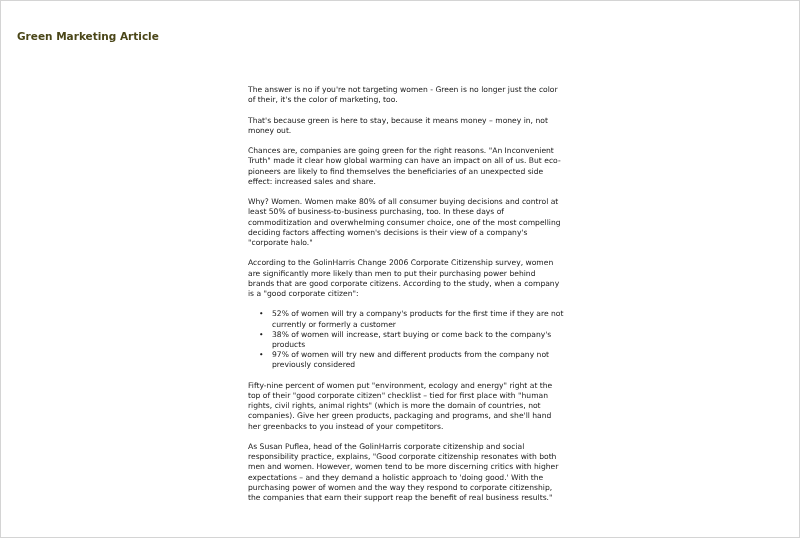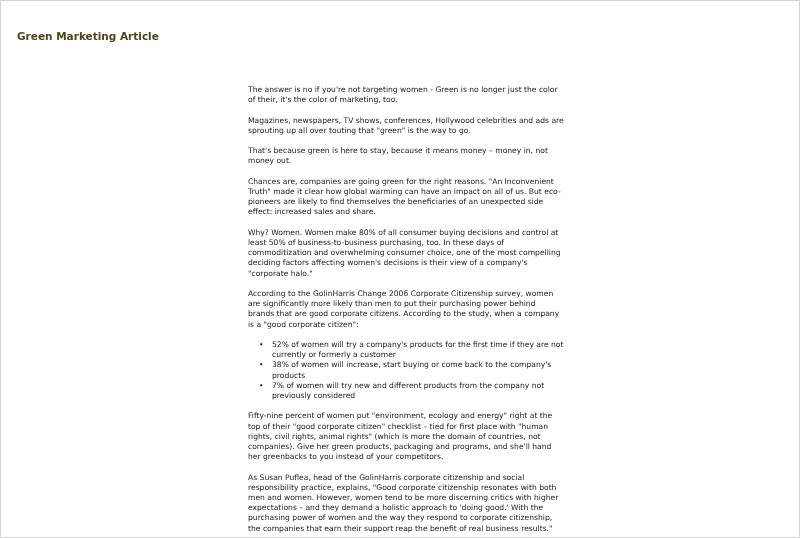--- a/index.html
+++ b/index.html
@@ -62,37 +62,36 @@
   }
 </style>
 </head>
 <body>
 
 <div class="page">
   <div class="title">Green Marketing Article</div>
 
   <div class="body-text">
     <p>The answer is no if you're not targeting women - Green is no longer just the color of their, it's the color of marketing, too.</p>
-    <p>Magazines, newspapers, TV shows, conferences, Hollywood celebrities and ads are sprouting up all over touting that "green" is the way to go.</p>
     <p>That's because green is here to stay, because it means money – money in, not money out.</p>
     <p>Chances are, companies are going green for the right reasons. "An Inconvenient Truth" made it clear how global warming can have an impact on all of us. But eco-pioneers are likely to find themselves the beneficiaries of an unexpected side effect: increased sales and share.</p>
     <p>Why? Women. Women make 80% of all consumer buying decisions and control at least 50% of business-to-business purchasing, too. In these days of commoditization and overwhelming consumer choice, one of the most compelling deciding factors affecting women's decisions is their view of a company's "corporate halo."</p>
     <p>According to the GolinHarris Change 2006 Corporate Citizenship survey, women are significantly more likely than men to put their purchasing power behind brands that are good corporate citizens. According to the study, when a company is a "good corporate citizen":</p>
 
     <ul>
       <li>
         <span class="bullet">•</span>
         <span>52% of women will try a company's products for the first time if they are not currently or formerly a customer</span>
       </li>
       <li>
         <span class="bullet">•</span>
         <span>38% of women will increase, start buying or come back to the company's products</span>
       </li>
       <li>
         <span class="bullet">•</span>
-        <span>7% of women will try new and different products from the company not previously considered</span>
+        <span>97% of women will try new and different products from the company not previously considered</span>
       </li>
     </ul>
 
     <p>Fifty-nine percent of women put "environment, ecology and energy" right at the top of their "good corporate citizen" checklist – tied for first place with "human rights, civil rights, animal rights" (which is more the domain of countries, not companies). Give her green products, packaging and programs, and she'll hand her greenbacks to you instead of your competitors.</p>
     <p>As Susan Puflea, head of the GolinHarris corporate citizenship and social responsibility practice, explains, "Good corporate citizenship resonates with both men and women. However, women tend to be more discerning critics with higher expectations – and they demand a holistic approach to 'doing good.' With the purchasing power of women and the way they respond to corporate citizenship, the companies that earn their support reap the benefit of real business results."</p>
   </div>
 </div>
 
 </body></html>

